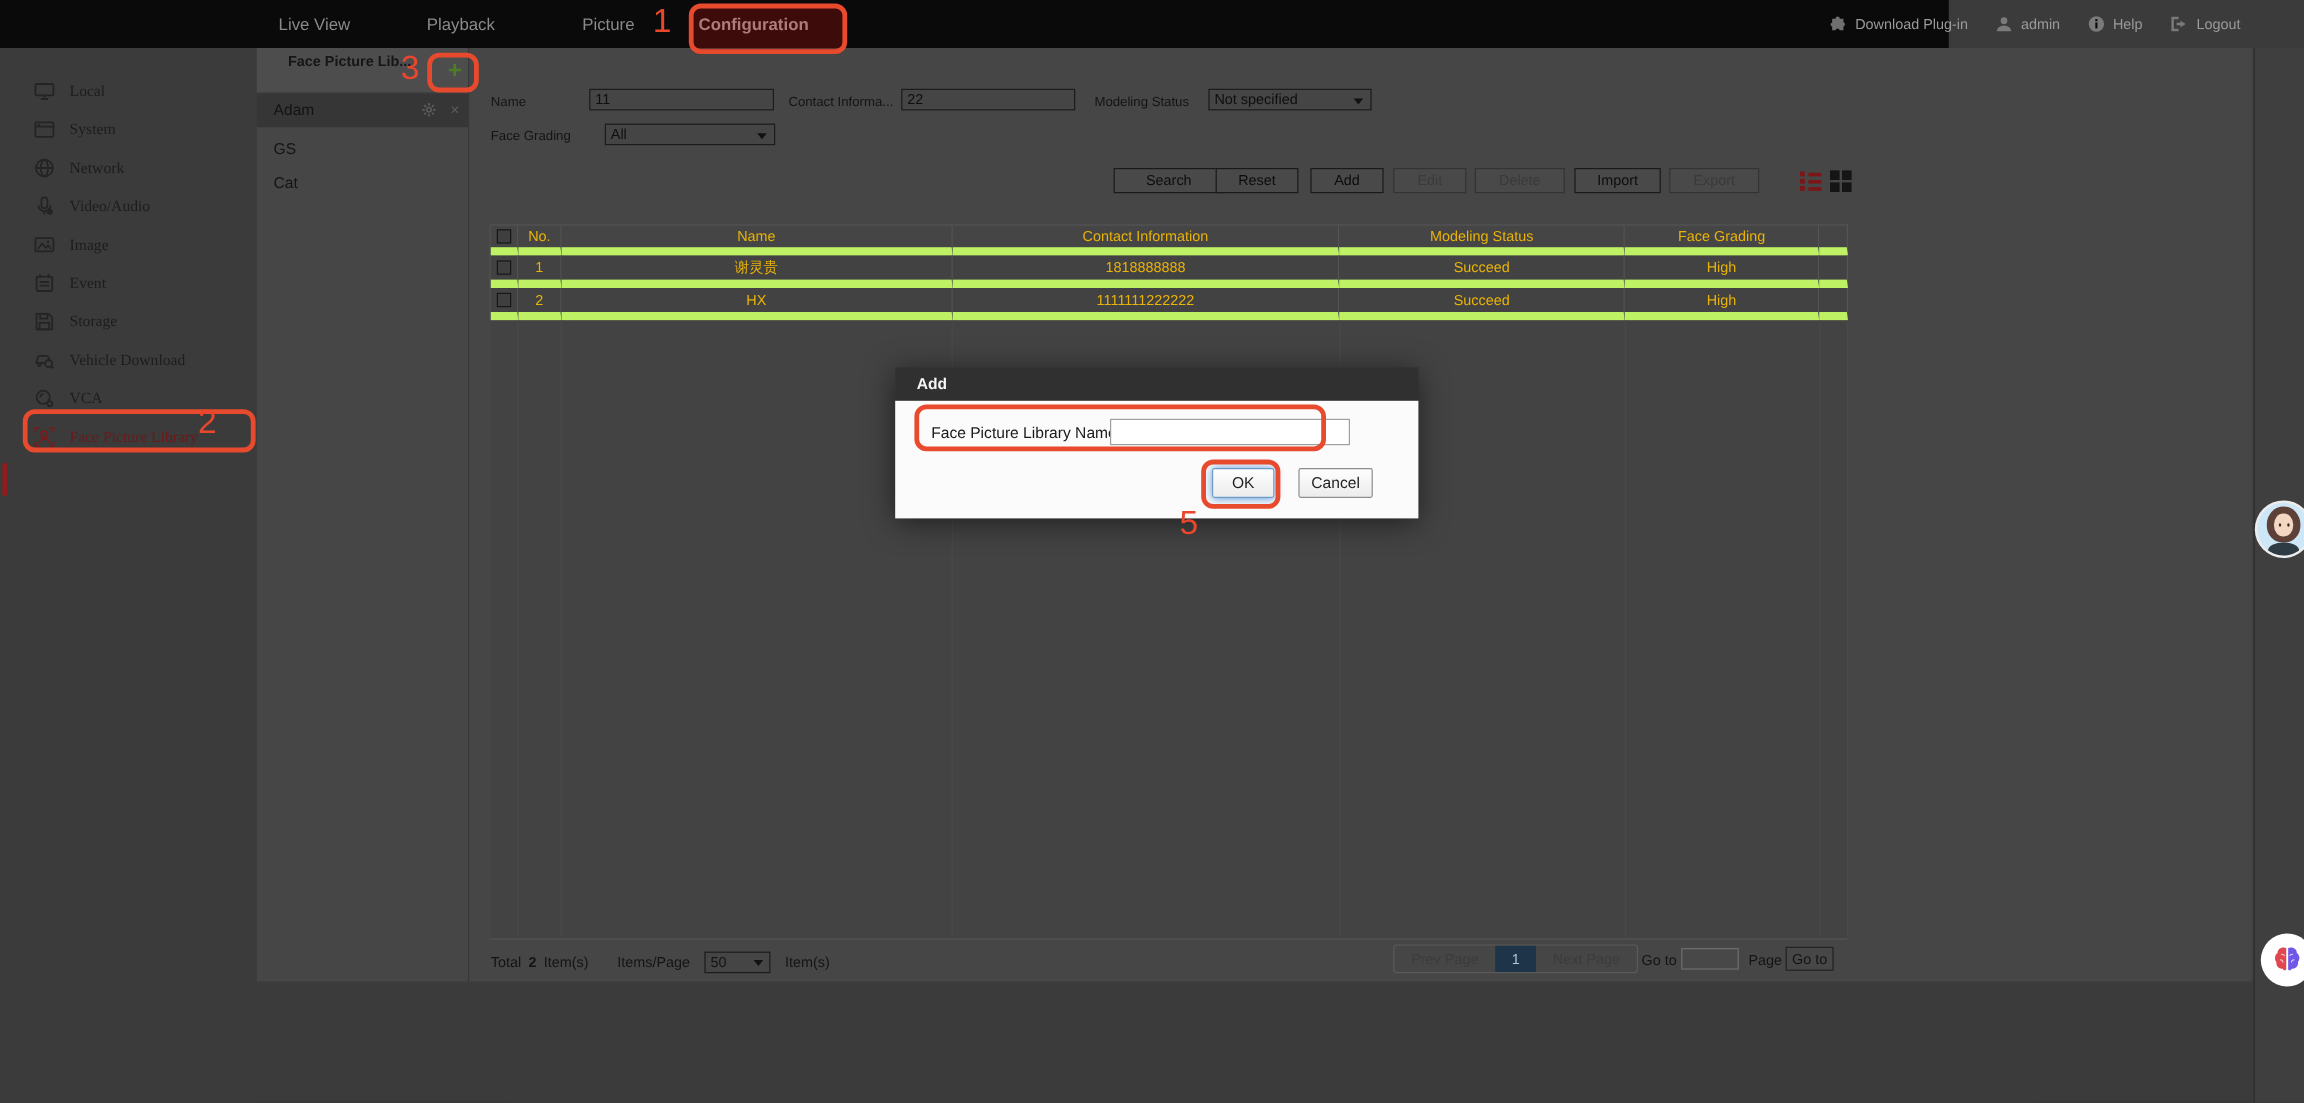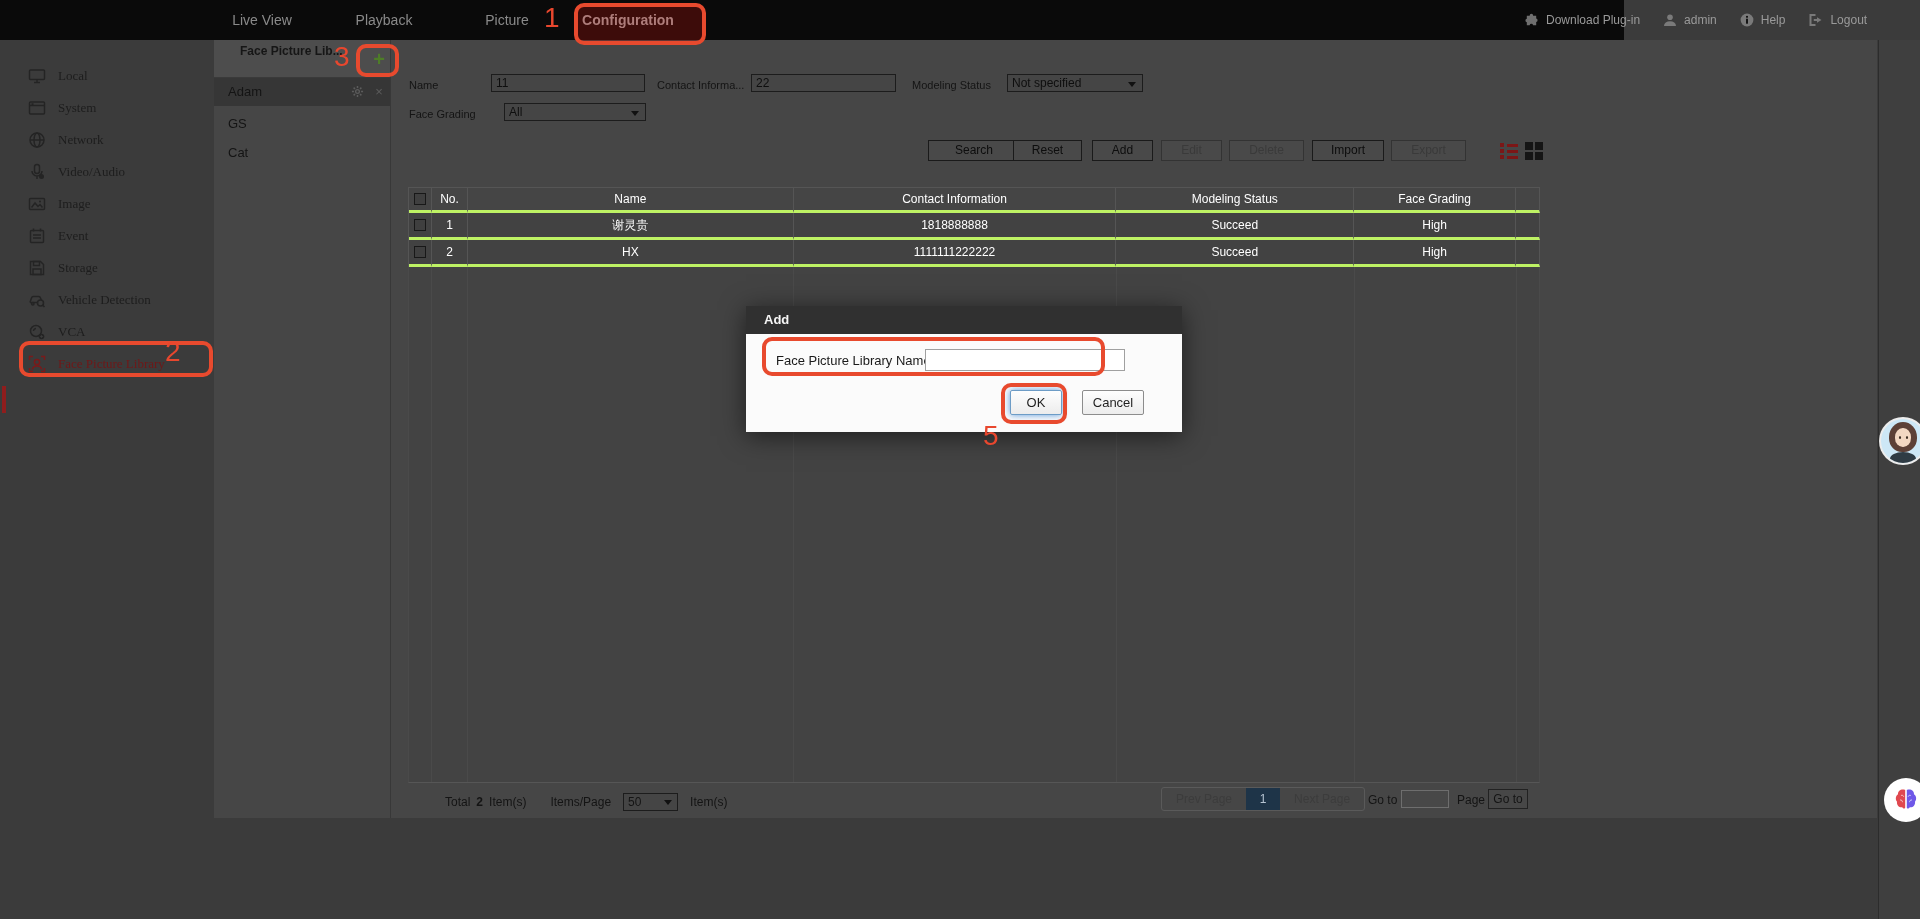--- a/index.html
+++ b/index.html
@@ -56,33 +56,33 @@
   .vi-list { left:1108px; display:flex; flex-direction:column; justify-content:space-between; padding:2px 1px; }
   .vi-list .li-row { display:flex; align-items:center; gap:3px; height:4px; }
   .vi-list .li-dot { width:4px; height:4px; background:#7c1616; }
   .vi-list .li-bar { width:11px; height:3px; background:#7c1616; }
   .vi-grid { left:1133px; display:grid; grid-template-columns:8px 8px; grid-template-rows:8px 8px; gap:2px; padding:1px; }
   .vi-grid i { background:#151515; }
 
   
   .tbl { position:absolute; left:17px; top:147px; width:1132px; }
   .trow { display:flex; border-left:1px solid #555; }
-  .trow .tc { border-right:1px solid #555; border-bottom:3px solid #bef264; font-size:12px; color:#ffffff;
+  .trow .tc { border-right:1px solid #555; border-bottom:7px solid #bef264; font-size:12px; color:#eab308;
               display:flex; align-items:center; justify-content:center; overflow:hidden; white-space:nowrap; }
   .thead .tc { height:26px; background:#454545; border-top:1px solid #555; }
   .tdata .tc { height:27px; background:#424242; }
   .cb { width:12px; height:12px; border:1px solid #181818; background:#3f3f3f; display:inline-block; cursor:pointer; }
   .c0{width:23px}.c1{width:36px}.c2{width:326px}.c3{width:323px}.c4{width:238px}.c5{width:162px}.c6{width:24px}
   .tempty { position:relative; height:516px; background:#434343; border-left:1px solid #4a4a4a;
             border-right:1px solid #4a4a4a; border-bottom:1px solid #565656; }
   .vline { position:absolute; top:0; bottom:0; width:1px; background:#4a4a4a; }
 
   
   .pgbar { position:absolute; left:0; top:743px; width:1487px; height:35px; font-size:12px; color:#141414; }
-  .pg-left { position:absolute; left:18px; top:10px; display:flex; align-items:center; gap:6px;margin-left:36px; }
+  .pg-left { position:absolute; left:18px; top:10px; display:flex; align-items:center; gap:6px; }
   .pg-sel { position:relative; width:55px; height:18px; background:#454545; border:1px solid #1c1c1c;
             line-height:16px; padding:0 4px; margin:0 6px; cursor:pointer; }
   .pg-sel::after { content:""; position:absolute; right:5px; top:6px; border-left:4px solid transparent;
                    border-right:4px solid transparent; border-top:5px solid #111; }
   .pager { position:absolute; left:770px; top:4px; height:24px; display:flex; border:1px solid #5a5a5a;
            border-radius:3px; overflow:hidden; }
   .pager .pg-btn { height:22px; line-height:22px; padding:0 14px; color:#3c3c3c; cursor:pointer; }
   .pager .pg-cur { width:34px; text-align:center; line-height:22px; background:#1e3448; color:#b6c4d2; }
   .goto-label { position:absolute; left:977px; top:10px; }
   .goto-input { position:absolute; left:1010px; top:7px; width:48px; height:18px; background:#484848;
@@ -248,21 +248,21 @@
     <div class="side-item" style="top:244px">
       <span class="s-icon">
         <svg width="18" height="18" viewBox="0 0 18 18" fill="none" stroke="#242424" stroke-width="1.5">
             <path d="M2 11.5 3.5 7a2 2 0 0 1 1.9-1.4h5.2A2 2 0 0 1 12.5 7l.7 2"></path>
             <path d="M2 11.5h7"></path>
             <circle cx="4.8" cy="12.8" r="1.2"></circle>
             <circle cx="12.5" cy="12" r="3"></circle>
             <path d="M14.6 14.1 16.5 16"></path>
           </svg>
       </span>
-      <span class="s-label">Vehicle Detection</span>
+      <span class="s-label">Vehicle Download</span>
     </div>
     <div class="side-item" style="top:276px">
       <span class="s-icon">
         <svg width="18" height="18" viewBox="0 0 18 18" fill="none" stroke="#242424" stroke-width="1.5">
             <circle cx="8" cy="8" r="5.5"></circle>
             <path d="M5.5 8a2.5 2.5 0 0 1 2.5-2.5"></path>
             <circle cx="13.5" cy="13.5" r="2.8" fill="#242424" stroke="none"></circle>
             <path d="M12.2 13.5h2.6M13.5 12.2v2.6" stroke="#3b3b3b" stroke-width="1.2"></path>
           </svg>
       </span>

